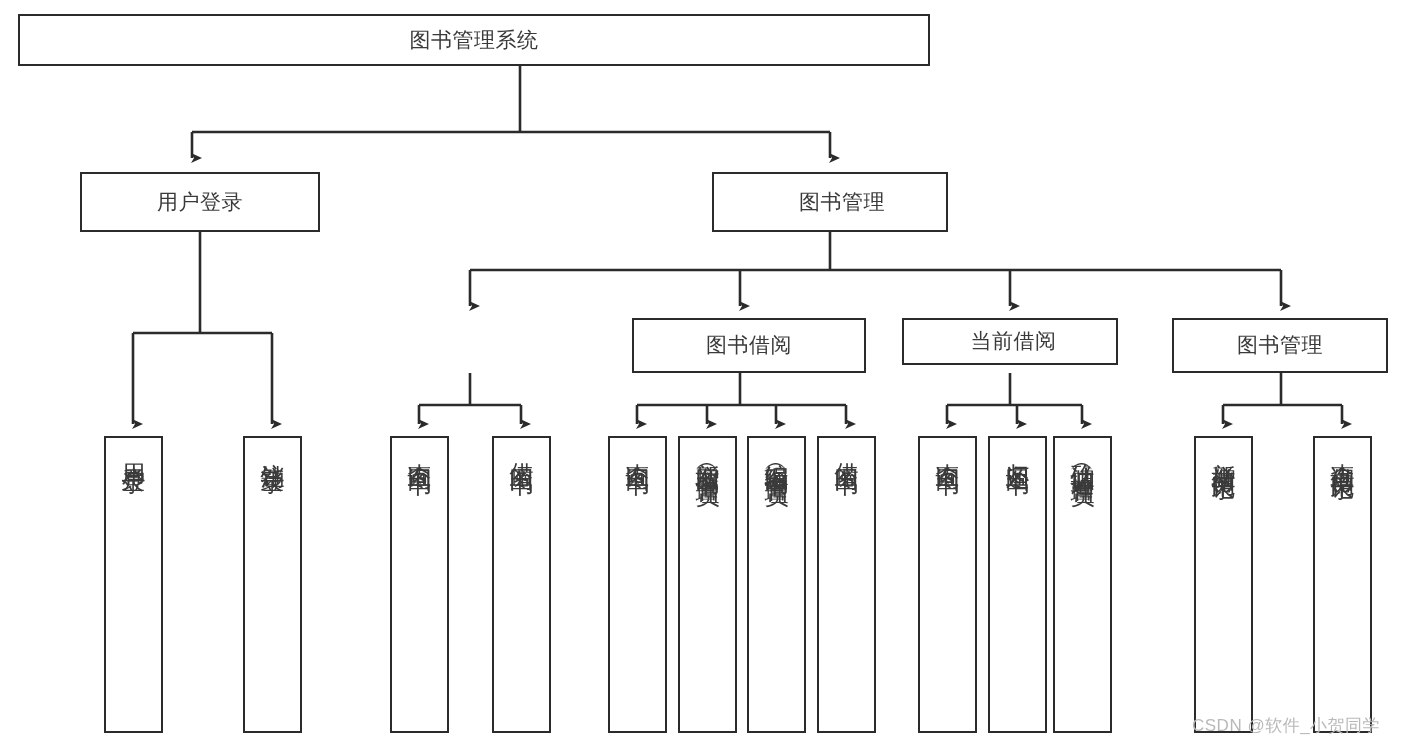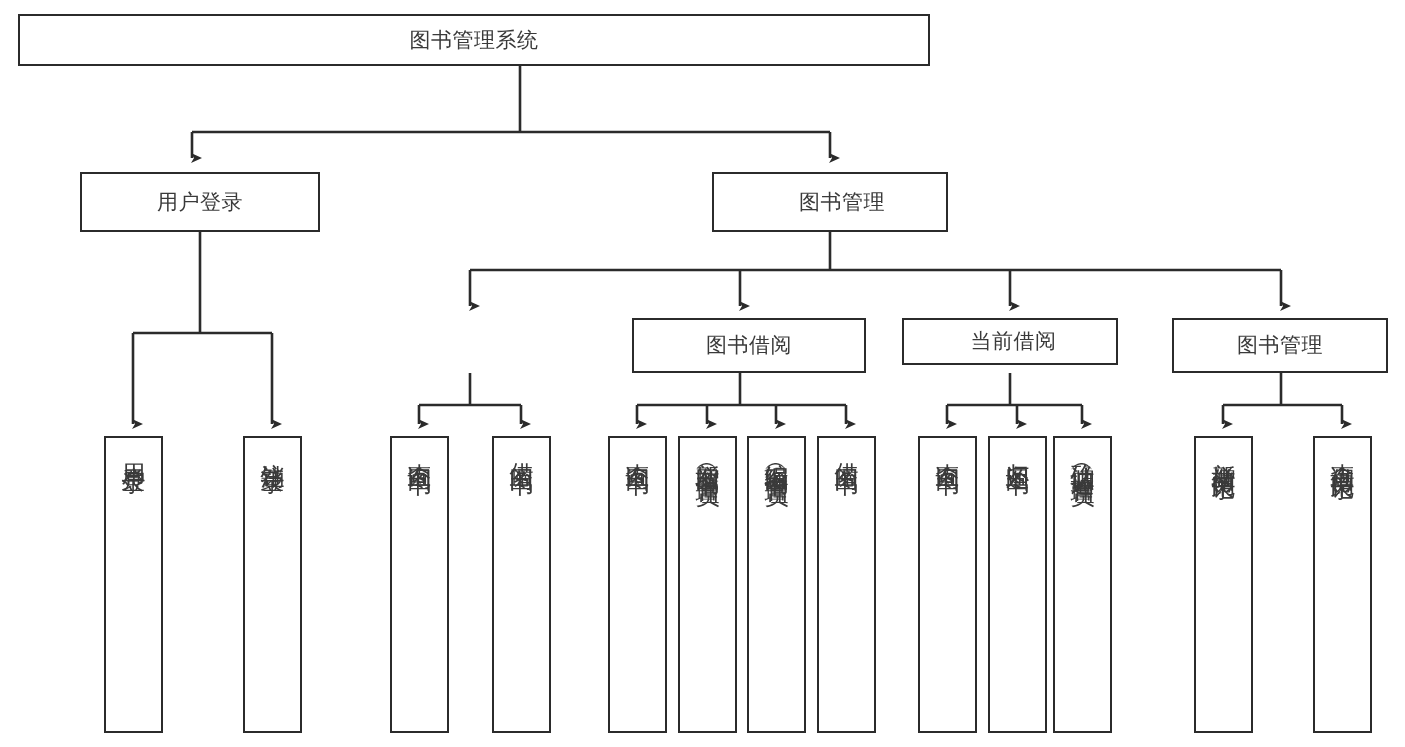--- a/index.html
+++ b/index.html
@@ -178,14 +178,15 @@
     <span class="node-label">确认归还（管理员）</span>
   </div>
 
   <div class="node vertical" style="left:1194px; top:436px; width:59px; height:297px;">
     <span class="node-label">新增借阅记录</span>
   </div>
   <div class="node vertical" style="left:1313px; top:436px; width:59px; height:297px;">
     <span class="node-label">查询借阅记录</span>
   </div>
 
+  <div class="watermark" style="left:1192px; top:714px;">CSDN @软件_小贺同学</div>
 
 </div>
 
 </body></html>

